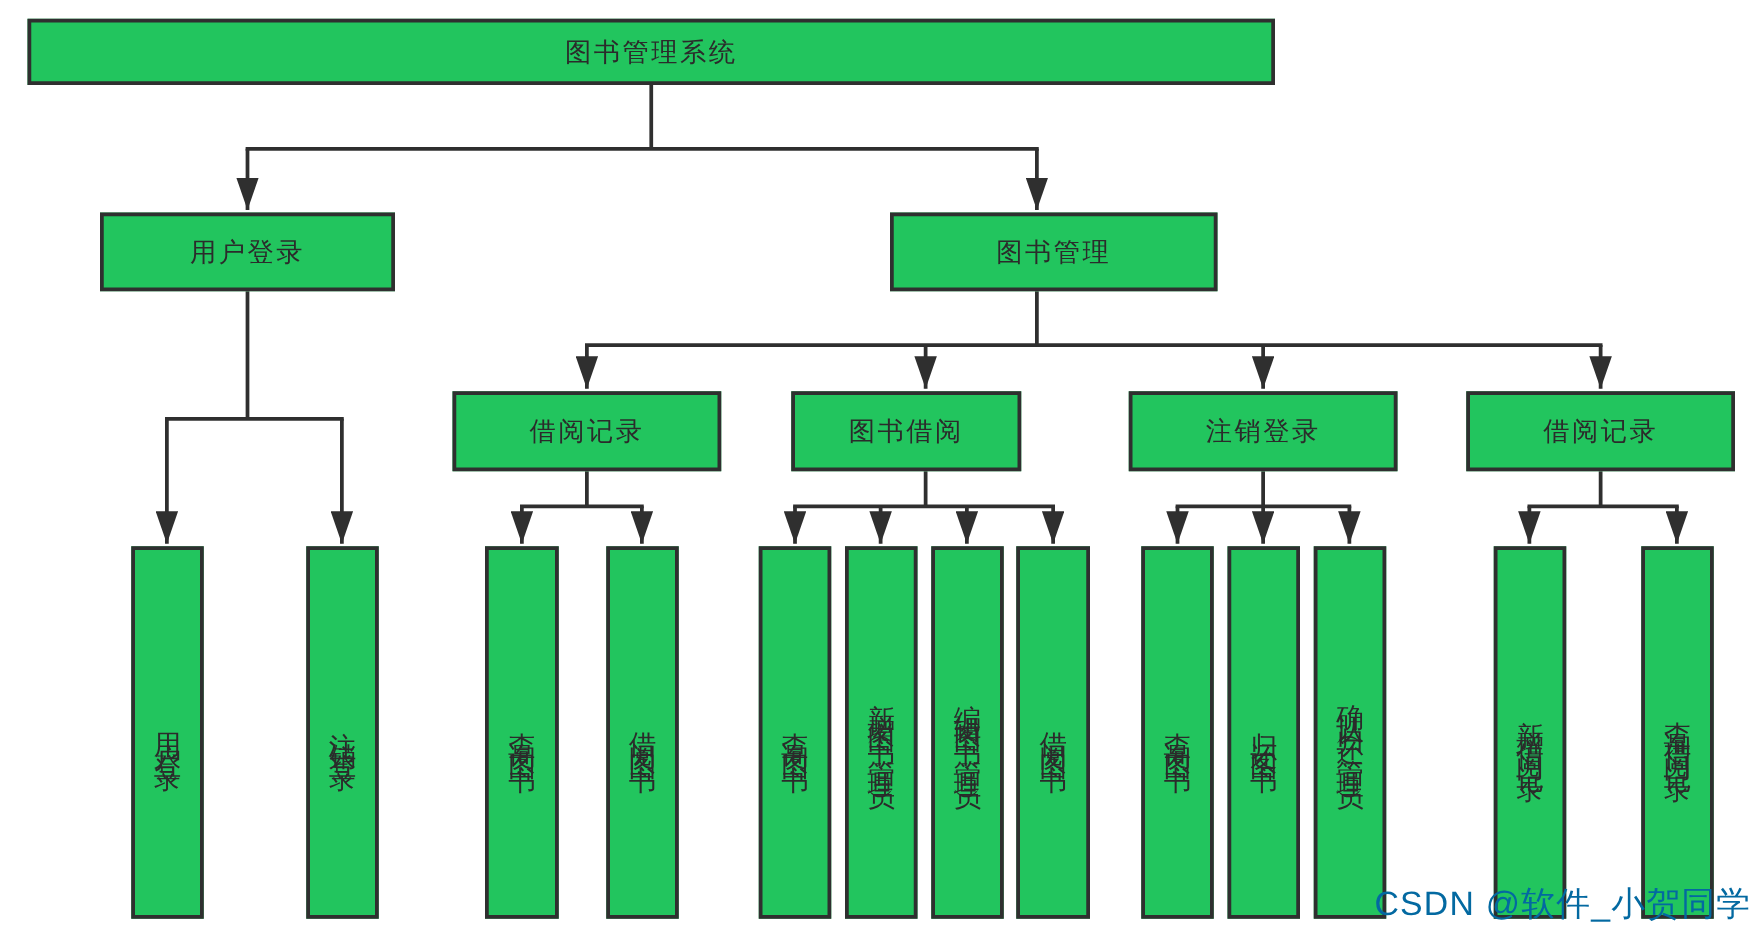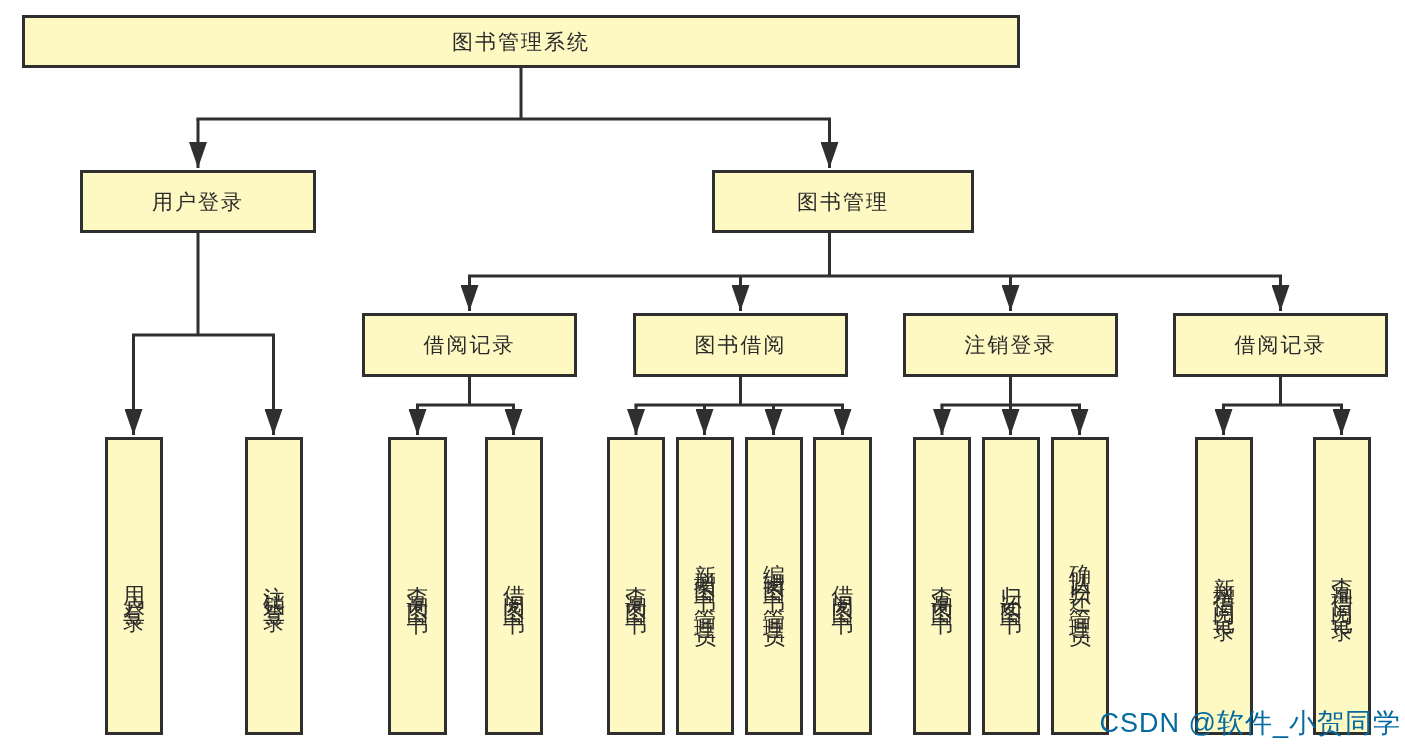--- a/index.html
+++ b/index.html
@@ -2,21 +2,21 @@
 <html><head>
 <meta charset="utf-8">
 <style>
   html,body { margin:0; padding:0; background:#ffffff; }
   #stage {
     position:relative; width:1405px; height:747px; background:#ffffff;
     font-family:"Liberation Sans", sans-serif; overflow:hidden;
   }
   #wires { position:absolute; left:0; top:0; z-index:0; }
   .box {
-    position:absolute; box-sizing:border-box; background:#fef9c3;
+    position:absolute; box-sizing:border-box; background:#22c55e;
     border:3px solid #2f2f2f; color:#2b2b2b; z-index:1;
     display:flex; align-items:center; justify-content:center;
   }
   .hlabel { font-size:21px; letter-spacing:2px; white-space:nowrap; }
   .vtext  {
     writing-mode:vertical-rl; font-size:22px; letter-spacing:9px;
     line-height:1; white-space:nowrap;
   }
   #watermark {
     position:absolute; right:4px; bottom:6px; z-index:2;
@@ -85,21 +85,21 @@
   <div class="box" style="left:80px;top:170px;width:236px;height:63px">
     <span class="hlabel">用户登录</span>
   </div>
   <div class="box" style="left:712px;top:170px;width:262px;height:63px">
     <span class="hlabel">图书管理</span>
   </div>
 
   <div class="box" style="left:362px;top:313px;width:215px;height:64px">
     <span class="hlabel">借阅记录</span>
   </div>
-  <div class="box" style="left:633px;top:313px;width:215px;height:64px">
+  <div class="box" style="left:633px;top:313px;width:184px;height:64px">
     <span class="hlabel">图书借阅</span>
   </div>
   <div class="box" style="left:903px;top:313px;width:215px;height:64px">
     <span class="hlabel">注销登录</span>
   </div>
   <div class="box" style="left:1173px;top:313px;width:215px;height:64px">
     <span class="hlabel">借阅记录</span>
   </div>
 
   <div class="box" style="left:105px;top:437px;width:58px;height:298px">

